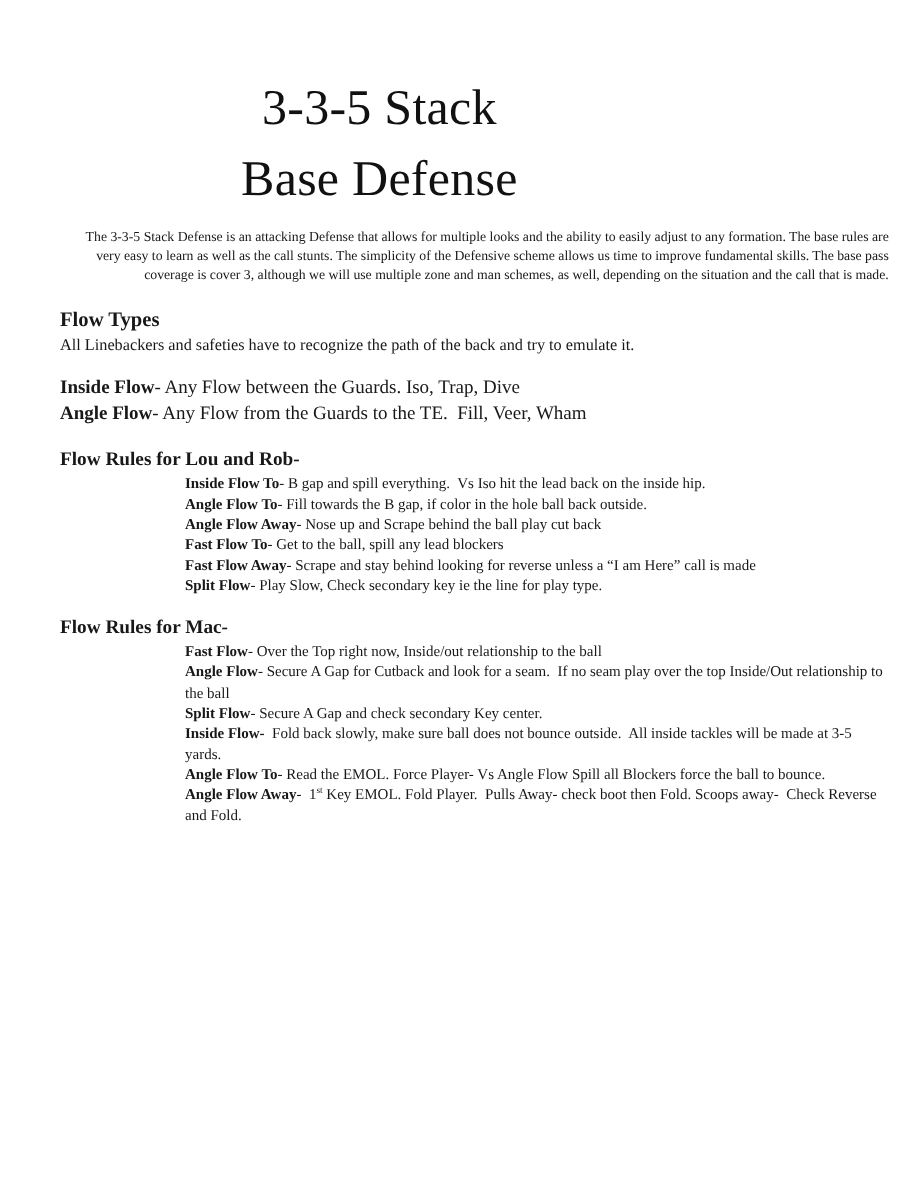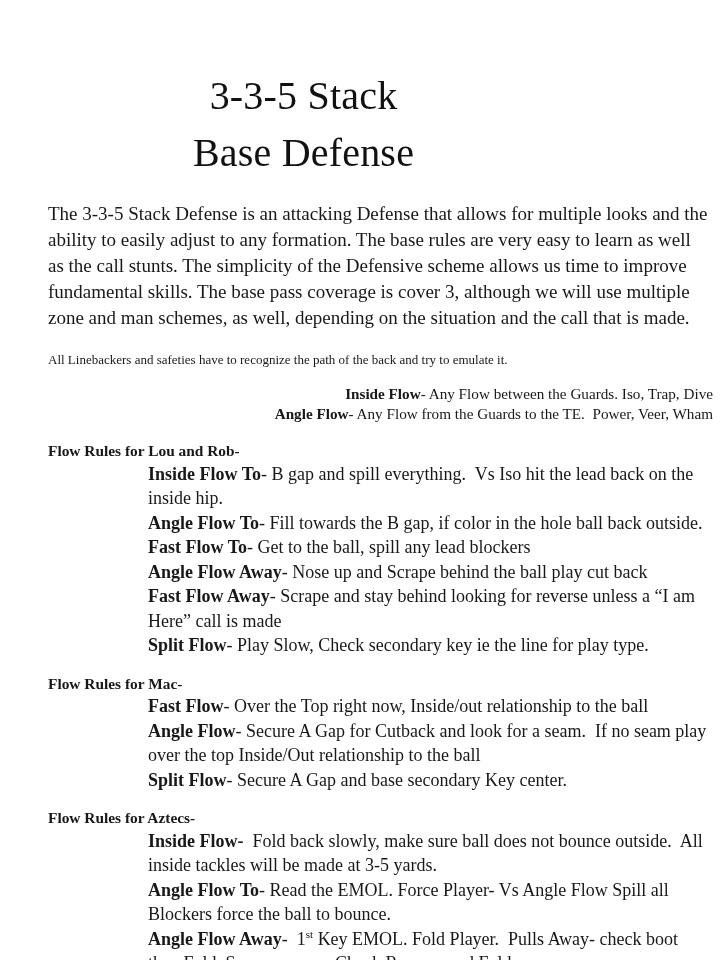--- a/index.html
+++ b/index.html
@@ -13,72 +13,71 @@
     background: #ffffff;
     font-family: "Liberation Serif", "DejaVu Serif", serif;
     color: #181818;
     overflow: hidden;
   }
   .page {
     position: relative;
     width: 624px;
     height: 960px;
     box-sizing: border-box;
-    padding: 10px 10px 0 48px;
+    padding: 0 10px 0 48px;
   }
   .title-block {
     padding-top: 58px;
     text-align: center;
     padding-right: 55px;
   }
   .title-line {
     font-size: 40px;
     line-height: 1.42;
     font-weight: normal;
     letter-spacing: 0.2px;
     color: #111111;
   }
   .intro {
     width: 663px;
-    font-size: 19px;
+    font-size: 11px;
     line-height: 1.38;
-    text-align: left;
+    text-align: right;
   }
   .section-head {
     font-weight: bold;
     font-size: 16.5px;
     line-height: 1.35;
     margin-top: 17px;
   }
   .subtitle-line {
     font-size: 13px;
     line-height: 1.38;
     width: 663px;
   }
   .flow-type-list {
     margin-top: 15px;
     width: 665px;
   }
   .flow-type-line {
     font-size: 15.2px;
     line-height: 1.36;
-    text-align: right;
   }
   .rules-head {
     font-weight: bold;
     font-size: 15.4px;
     line-height: 1.35;
     margin-top: 16px;
   }
   .rules-list {
     margin-left: 100px;
     width: 565px;
   }
   .rule-line {
-    font-size: 18px;
+    font-size: 12px;
     line-height: 1.36;
     text-indent: 0;
   }
   b, .b {
     font-weight: bold;
   }
   sup {
     font-size: 0.62em;
     vertical-align: super;
     line-height: 0;
@@ -90,44 +89,44 @@
 
 <div class="page">
 
   <div class="title-block">
     <div class="title-line">3-3-5 Stack</div>
     <div class="title-line">Base Defense</div>
   </div>
 
   <p class="intro">The 3-3-5 Stack Defense is an attacking Defense that allows for multiple looks and the ability to easily adjust to any formation.  The base rules are very easy to learn as well as the call stunts.  The simplicity of the Defensive scheme allows us time to improve fundamental skills.  The base pass coverage is cover 3, although we will use multiple zone and man schemes, as well, depending on the situation and the call that is made.</p>
 
+  <div class="section-head">Flow Types</div>
   <div class="subtitle-line">All Linebackers and safeties have to recognize the path of the back and try to emulate it.</div>
 
   <div class="flow-type-list">
       <div class="flow-type-line"><span class="b">Inside Flow</span><span class="nb">- Any Flow between the Guards. Iso, Trap, Dive</span></div>
-      <div class="flow-type-line"><span class="b">Angle Flow</span><span class="nb">- Any Flow from the Guards to the TE.  Power, Veer, Wham</span></div>
+      <div class="flow-type-line"><span class="b">Angle Flow</span><span class="nb">- Any Flow from the Guards to the TE.  Fill, Veer, Wham</span></div>
     </div>
 
   <div>
       <div class="rules-head">Flow Rules for Lou and Rob-</div>
       <div class="rules-list">
         <div class="rule-line"><span class="b">Inside Flow To</span><span class="nb">- B gap and spill everything.  Vs Iso hit the lead back on the inside hip.</span></div>
         <div class="rule-line"><span class="b">Angle Flow To</span><span class="nb">- Fill towards the B gap, if color in the hole ball back outside.</span></div>
+        <div class="rule-line"><span class="b">Angle Flow Away</span><span class="nb">- Nose up and Scrape behind the ball play cut back</span></div>
         <div class="rule-line"><span class="b">Fast Flow To</span><span class="nb">- Get to the ball, spill any lead blockers</span></div>
-        <div class="rule-line"><span class="b">Angle Flow Away</span><span class="nb">- Nose up and Scrape behind the ball play cut back</span></div>
         <div class="rule-line"><span class="b">Fast Flow Away</span><span class="nb">- Scrape and stay behind looking for reverse unless a “I am Here” call is made</span></div>
         <div class="rule-line"><span class="b">Split Flow</span><span class="nb">- Play Slow, Check secondary key ie the line for play type.</span></div>
       </div>
       <div class="rules-head">Flow Rules for Mac-</div>
       <div class="rules-list">
         <div class="rule-line"><span class="b">Fast Flow</span><span class="nb">- Over the Top right now, Inside/out relationship to the ball</span></div>
         <div class="rule-line"><span class="b">Angle Flow</span><span class="nb">- Secure A Gap for Cutback and look for a seam.  If no seam play over the top Inside/Out relationship to the ball</span></div>
-        <div class="rule-line"><span class="b">Split Flow</span><span class="nb">- Secure A Gap and base secondary Key center.</span></div>
+        <div class="rule-line"><span class="b">Split Flow</span><span class="nb">- Secure A Gap and check secondary Key center.</span></div>
       </div>
-      <div class="rules-head">Flow Rules for Aztecs-</div>
       <div class="rules-list">
         <div class="rule-line"><span class="b">Inside Flow-</span><span class="nb">  Fold back slowly, make sure ball does not bounce outside.  All inside tackles will be made at 3-5 yards.</span></div>
         <div class="rule-line"><span class="b">Angle Flow To</span><span class="nb">- Read the EMOL. Force Player- Vs Angle Flow Spill all Blockers force the ball to bounce.</span></div>
         <div class="rule-line"><span class="b">Angle Flow Away</span><span class="nb">-  1</span><sup>st</sup><span class="nb"> Key EMOL. Fold Player.  Pulls Away- check boot then Fold. Scoops away-  Check Reverse and Fold.</span></div>
       </div>
     </div>
 
 </div>
 
 </body></html>

